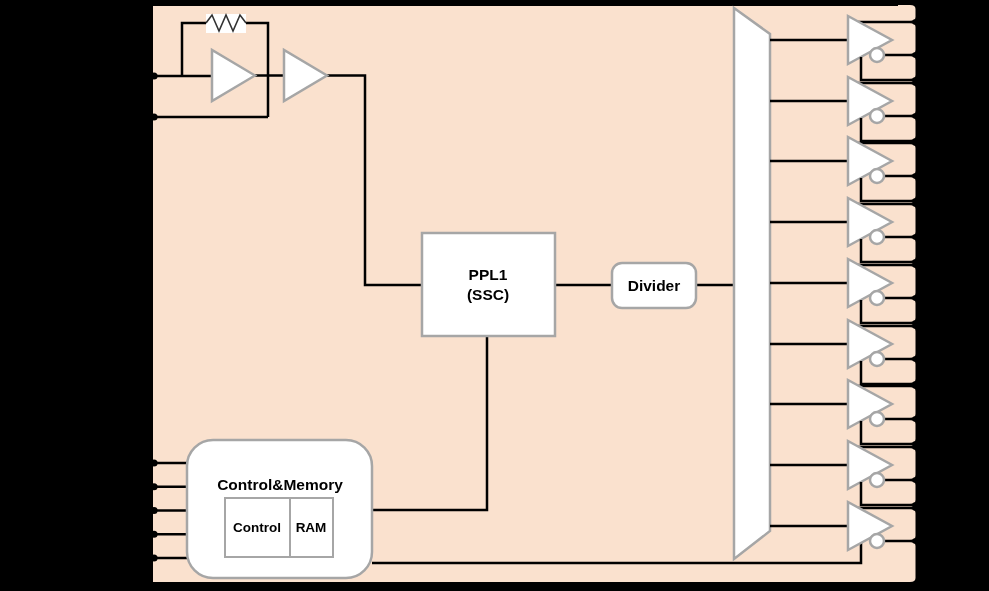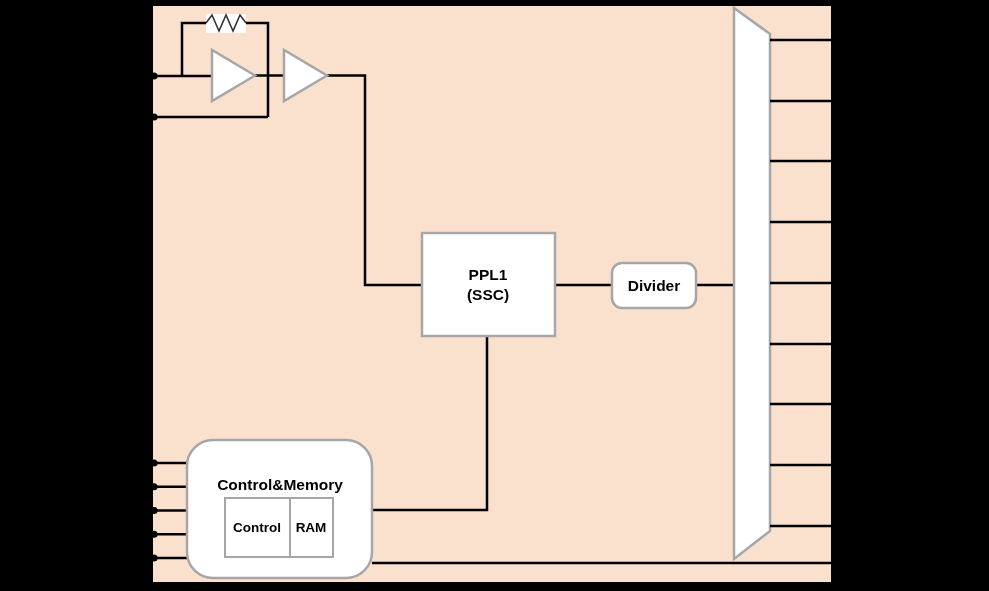--- a/index.html
+++ b/index.html
@@ -1,16 +1,16 @@
 <!DOCTYPE html>
 <html><head>
 <meta charset="utf-8">
 <style>
   html,body{margin:0;padding:0;background:#000;}
-  .stage{position:relative;width:831px;height:591px;background:#000;overflow:hidden;}
+  .stage{position:relative;width:989px;height:591px;background:#000;overflow:hidden;}
   svg{display:block;}
   text{font-family:"Liberation Sans","DejaVu Sans",sans-serif;font-weight:bold;fill:#000;}
   .t15{font-size:15.5px;}
   .t13{font-size:13.5px;}
 </style>
 </head>
 <body>
 
 <div class="stage">
 <svg width="989" height="591" viewBox="0 0 989 591">

